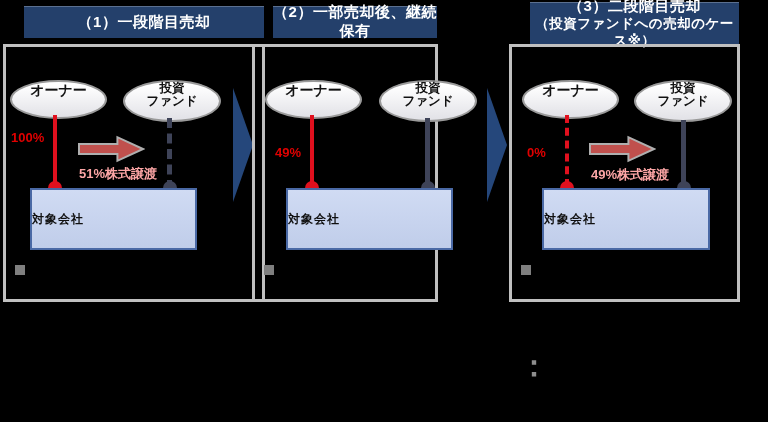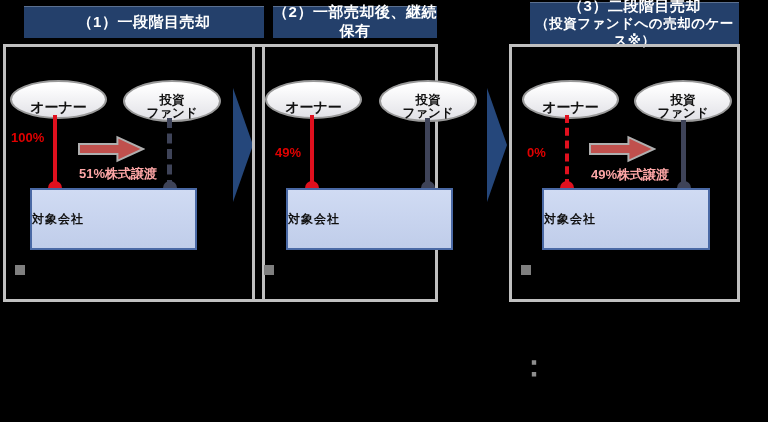--- a/index.html
+++ b/index.html
@@ -20,21 +20,21 @@
   .titlebar.tall{top:2px;height:43px;}
   .titlebar .sub{font-size:13.5px;text-align:center;}
   .content{
     position:absolute;left:0;right:0;top:44px;height:252px;
     border:3px solid #C0C0C0;background:transparent;
   }
   .oval{
     position:absolute;border-radius:50%;
     background:linear-gradient(180deg,#ffffff 10%,#e3e3e8 95%);
     border:2px solid #9a9a9a;
-    display:flex;flex-direction:column;align-items:center;justify-content:flex-end;
+    display:flex;flex-direction:column;align-items:center;justify-content:flex-start;
     font-weight:bold;color:#111;text-align:center;
   }
   .oval.owner{width:93px;height:35px;font-size:14px;}
   .oval.fund{width:94px;height:38px;font-size:12.5px;line-height:1.05;font-family:Liberation Serif, serif;}
   .vline{position:absolute;}
   .vline.red-solid{width:4px;background:#E0101E;}
   .vline.red-dashed{width:0;border-left:4px dashed #E0101E;}
   .vline.dark-solid{width:5px;background:#3E4358;}
   .vline.dark-dashed{width:0;border-left:5px dashed #3E4358;}
   .dot{position:absolute;width:14px;height:14px;border-radius:50%;}

